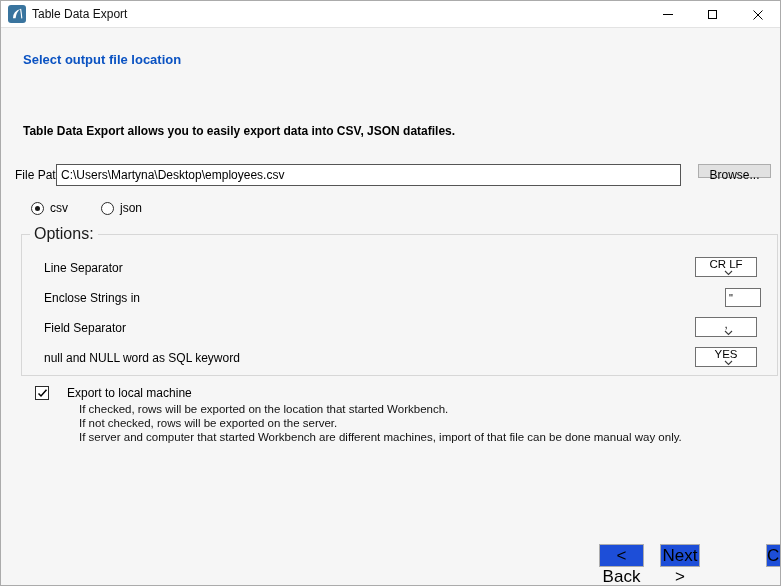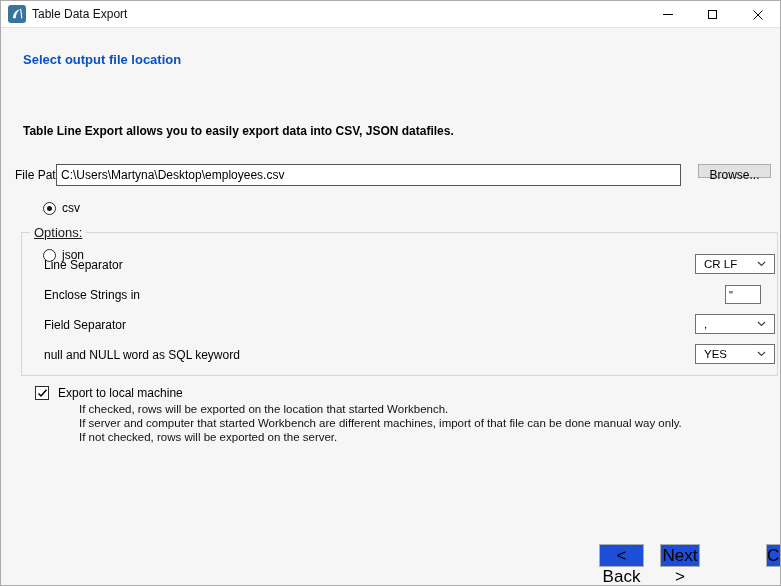--- a/index.html
+++ b/index.html
@@ -45,64 +45,64 @@
     font-family:"Liberation Sans", sans-serif; font-size:12px; color:#000;
     padding:1px 4px; outline:none;
   }
   .browse-btn {
     position:absolute; left:697px; top:163px; width:73px; height:14px;
     background:#e1e1e1; border:1px solid #adadad;
     font-size:12px; color:#000; text-align:center; line-height:20px;
   }
 
   
-  .radio-group { position:absolute; left:42px; top:200px; display:flex; gap:33px;flex-direction:column; }
+  .radio-group { position:absolute; left:30px; top:200px; display:flex; gap:33px; }
   .radio-opt { display:flex; align-items:center; gap:6px; }
   .radio-circle {
     width:13px; height:13px; border:1px solid #2b2b2b; border-radius:50%;
     background:#ffffff; display:inline-flex; align-items:center; justify-content:center;
   }
   .radio-circle .dot { width:5px; height:5px; border-radius:50%; background:#1a1a1a; display:none; }
   .radio-circle.selected .dot { display:block; }
   .radio-label { font-size:12px; color:#000; }
 
   
   fieldset.options {
     position:absolute; left:20px; top:224px; width:757px; height:151px;
     border:1px solid #d7d7d7; margin:0; padding:0; background:transparent;
   }
   fieldset.options legend {
-    margin-left:8px; padding:0 4px; font-size:13px; color:#1a1a1a;text-decoration:underline;
+    margin-left:8px; padding:0 4px; font-size:16px; color:#1a1a1a;
   }
   .opt-row-label { position:absolute; font-size:12px; color:#000; left:22px; }
   .opt-label-0 { top:18px; }
   .opt-label-1 { top:48px; }
   .opt-label-2 { top:78px; }
   .opt-label-3 { top:108px; }
 
   .combo {
-    position:absolute; left:673px; width:80px; height:20px;
+    position:absolute; left:673px; width:62px; height:20px;
     background:#ffffff; border:1px solid #707070;
     font-size:11.5px; color:#000;
-    display:flex; align-items:center; padding:0 8px; justify-content:space-between;
+    display:flex; align-items:center; padding:0 8px; justify-content:space-between;flex-direction:column;
   }
   .combo-0 { top:14px; }
   .combo-2 { top:74px; }
   .combo-3 { top:104px; }
   .combo .chev { flex:0 0 auto; margin-left:4px; display:flex; }
 
   .enclose-input {
     position:absolute; left:703px; top:45px; width:36px; height:19px;
     border:1px solid #707070; background:#ffffff;
     font-family:"Liberation Sans", sans-serif; font-size:11px; color:#000;
     padding:0 3px; outline:none;
   }
 
   
-  .check-row { position:absolute; left:34px; top:385px; display:flex; align-items:center; gap:9px; }
+  .check-row { position:absolute; left:34px; top:385px; display:flex; align-items:center; gap:18px; }
   .checkbox {
     width:14px; height:14px; border:1px solid #2b2b2b; background:#ffffff;
     display:inline-flex; align-items:center; justify-content:center;
   }
   .check-label { font-size:12px; color:#000; }
   .notes { position:absolute; left:34px; top:401px; font-size:11.5px; color:#111; line-height:14px; }
   .notes div { white-space:nowrap;margin-left:44px; }
 
   
   .footer-btn {
@@ -138,21 +138,21 @@
       <div class="win-btn">
         <svg width="10" height="10" viewBox="0 0 10 10">
           <line x1="0.5" y1="0.5" x2="9.5" y2="9.5" stroke="#000" stroke-width="1"></line>
           <line x1="9.5" y1="0.5" x2="0.5" y2="9.5" stroke="#000" stroke-width="1"></line>
         </svg>
       </div>
     </div>
   </div>
 
   <div class="page-heading">Select output file location</div>
-  <div class="page-desc">Table Line Export allows you to easily export data into CSV, JSON datafiles.</div>
+  <div class="page-desc">Table Data Export allows you to easily export data into CSV, JSON datafiles.</div>
 
   <div class="filepath-label">File Path:</div>
   <input class="filepath-input" type="text" value="C:\Users\Martyna\Desktop\employees.csv" style="">
   <div class="browse-btn">Browse...</div>
 
   <div class="radio-group">
     <div class="radio-opt">
       <span class="radio-circle selected">
           <span class="dot"></span>
         </span>
@@ -204,21 +204,21 @@
   <div class="check-row">
     <span class="checkbox">
       <svg width="11" height="11" viewBox="0 0 11 11">
           <polyline points="1.5,5.5 4,8 9.5,1.8" fill="none" stroke="#000" stroke-width="1.5"></polyline>
         </svg>
     </span>
     <span class="check-label">Export to local machine</span>
   </div>
   <div class="notes">
     <div>If checked, rows will be exported on the location that started Workbench.</div>
+    <div>If not checked, rows will be exported on the server.</div>
     <div>If server and computer that started Workbench are different machines, import of that file can be done manual way only.</div>
-    <div>If not checked, rows will be exported on the server.</div>
   </div>
 
   <div class="footer-btn btn-back">&lt; Back</div>
   <div class="footer-btn btn-next">Next &gt;</div>
   <div class="footer-btn btn-cancel">Cancel</div>
 
 </div>
 
 </body></html>

